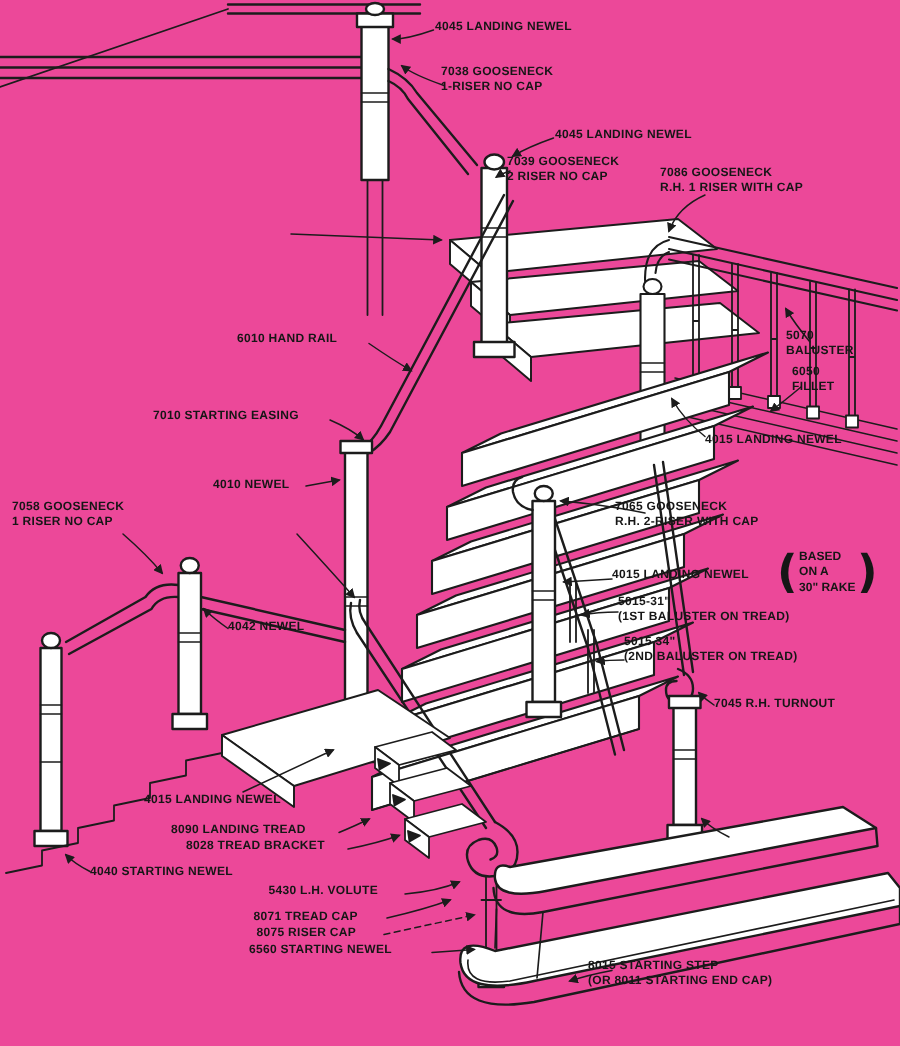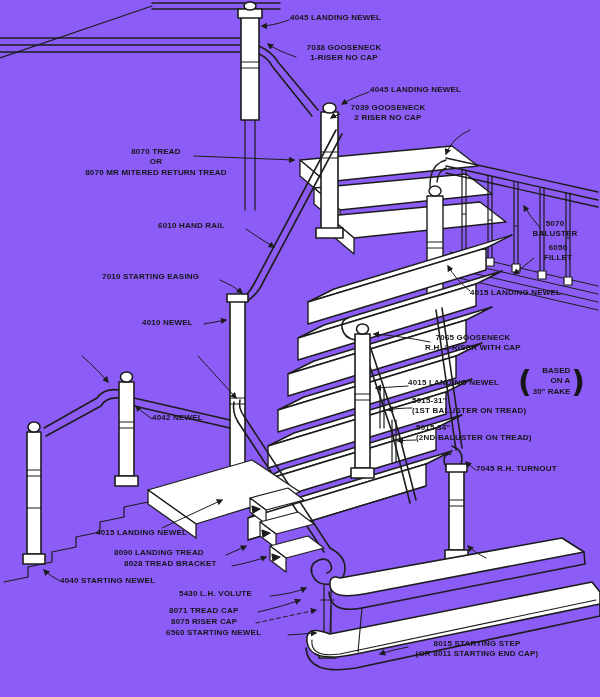--- a/index.html
+++ b/index.html
@@ -1,24 +1,24 @@
 <!DOCTYPE html>
 <html><head>
 <meta charset="utf-8">
 <style>
   html,body{margin:0;padding:0;background:#e8e8e8;}
-  #page{position:relative;width:600px;height:697px;background:#8b5cf6;overflow:hidden;
+  #page{position:relative;width:600px;height:697px;background:#ec4899;overflow:hidden;
         font-family:"Liberation Sans",sans-serif;}
   svg{position:absolute;left:0;top:0;}
   .lbl{position:absolute;font:bold 8px/1.3 "Liberation Sans",sans-serif;color:#161616;
        white-space:pre-line;letter-spacing:.2px;}
-  .ctr{text-align:center;}
+  .ctr{text-align:left;}
   .note{position:absolute;display:flex;align-items:center;gap:1px;color:#161616;}
   .paren{font:600 30px/0.85 "DejaVu Sans",sans-serif;}
-  .note-body{font:bold 8px/1.3 "Liberation Sans",sans-serif;text-align:right;white-space:pre-line;}
+  .note-body{font:bold 8px/1.3 "Liberation Sans",sans-serif;text-align:left;white-space:pre-line;}
 </style>
 </head>
 <body>
 
 <div id="page">
 
 <svg width="600" height="697" viewBox="0 0 600 697" fill="none" stroke="#1c1c1c" stroke-width="1.6" stroke-linecap="round" stroke-linejoin="round">
   <defs>
     <marker id="ah" viewBox="0 0 10 10" refX="8" refY="5" markerWidth="6.5" markerHeight="6.5" orient="auto-start-reverse">
       <path d="M0 0 L10 5 L0 10 z" fill="#1c1c1c" stroke="none"></path>
@@ -209,33 +209,34 @@
     <path d="M408 647 Q392 650 380 654"></path>
   </g>
 </svg>
 
 <div class="lbl" style="left:290px;top:13px">4045 LANDING NEWEL</div>
 <div class="lbl ctr" style="left:294px;top:43px;width:100px">7038 GOOSENECK
 1-RISER NO CAP</div>
 <div class="lbl" style="left:370px;top:85px">4045 LANDING NEWEL</div>
 <div class="lbl ctr" style="left:338px;top:103px;width:100px">7039 GOOSENECK
 2 RISER NO CAP</div>
-<div class="lbl ctr" style="left:70px;top:147px;width:172px">8070 TREAD
-OR
-8070 MR MITERED RETURN TREAD</div>
+<div class="lbl ctr" style="left:440px;top:110px;width:136px">7086 GOOSENECK
+R.H. 1 RISER WITH CAP</div>
 <div class="lbl ctr" style="left:524px;top:219px;width:62px">5070
 BALUSTER</div>
 <div class="lbl ctr" style="left:528px;top:243px;width:60px">6050
 FILLET</div>
 <div class="lbl" style="left:470px;top:288px">4015 LANDING NEWEL</div>
 <div class="lbl" style="left:158px;top:221px">6010 HAND RAIL</div>
 <div class="lbl" style="left:102px;top:272px">7010 STARTING EASING</div>
 <div class="lbl" style="left:142px;top:318px">4010 NEWEL</div>
 <div class="lbl ctr" style="left:410px;top:333px;width:126px">7065 GOOSENECK
 R.H. 2-RISER WITH CAP</div>
+<div class="lbl ctr" style="left:8px;top:333px;width:112px">7058 GOOSENECK
+1 RISER NO CAP</div>
 <div class="lbl" style="left:152px;top:413px">4042 NEWEL</div>
 <div class="lbl" style="left:408px;top:378px">4015 LANDING NEWEL</div>
 <div class="lbl" style="left:412px;top:396px">5015-31"
 (1ST BALUSTER ON TREAD)</div>
 <div class="lbl" style="left:416px;top:423px">5015 34"
 (2ND BALUSTER ON TREAD)</div>
 <div class="lbl" style="left:476px;top:464px">7045 R.H. TURNOUT</div>
 <div class="lbl" style="left:96px;top:528px">4015 LANDING NEWEL</div>
 <div class="lbl" style="left:114px;top:548px">8090 LANDING TREAD</div>
 <div class="lbl" style="left:124px;top:559px">8028 TREAD BRACKET</div>

